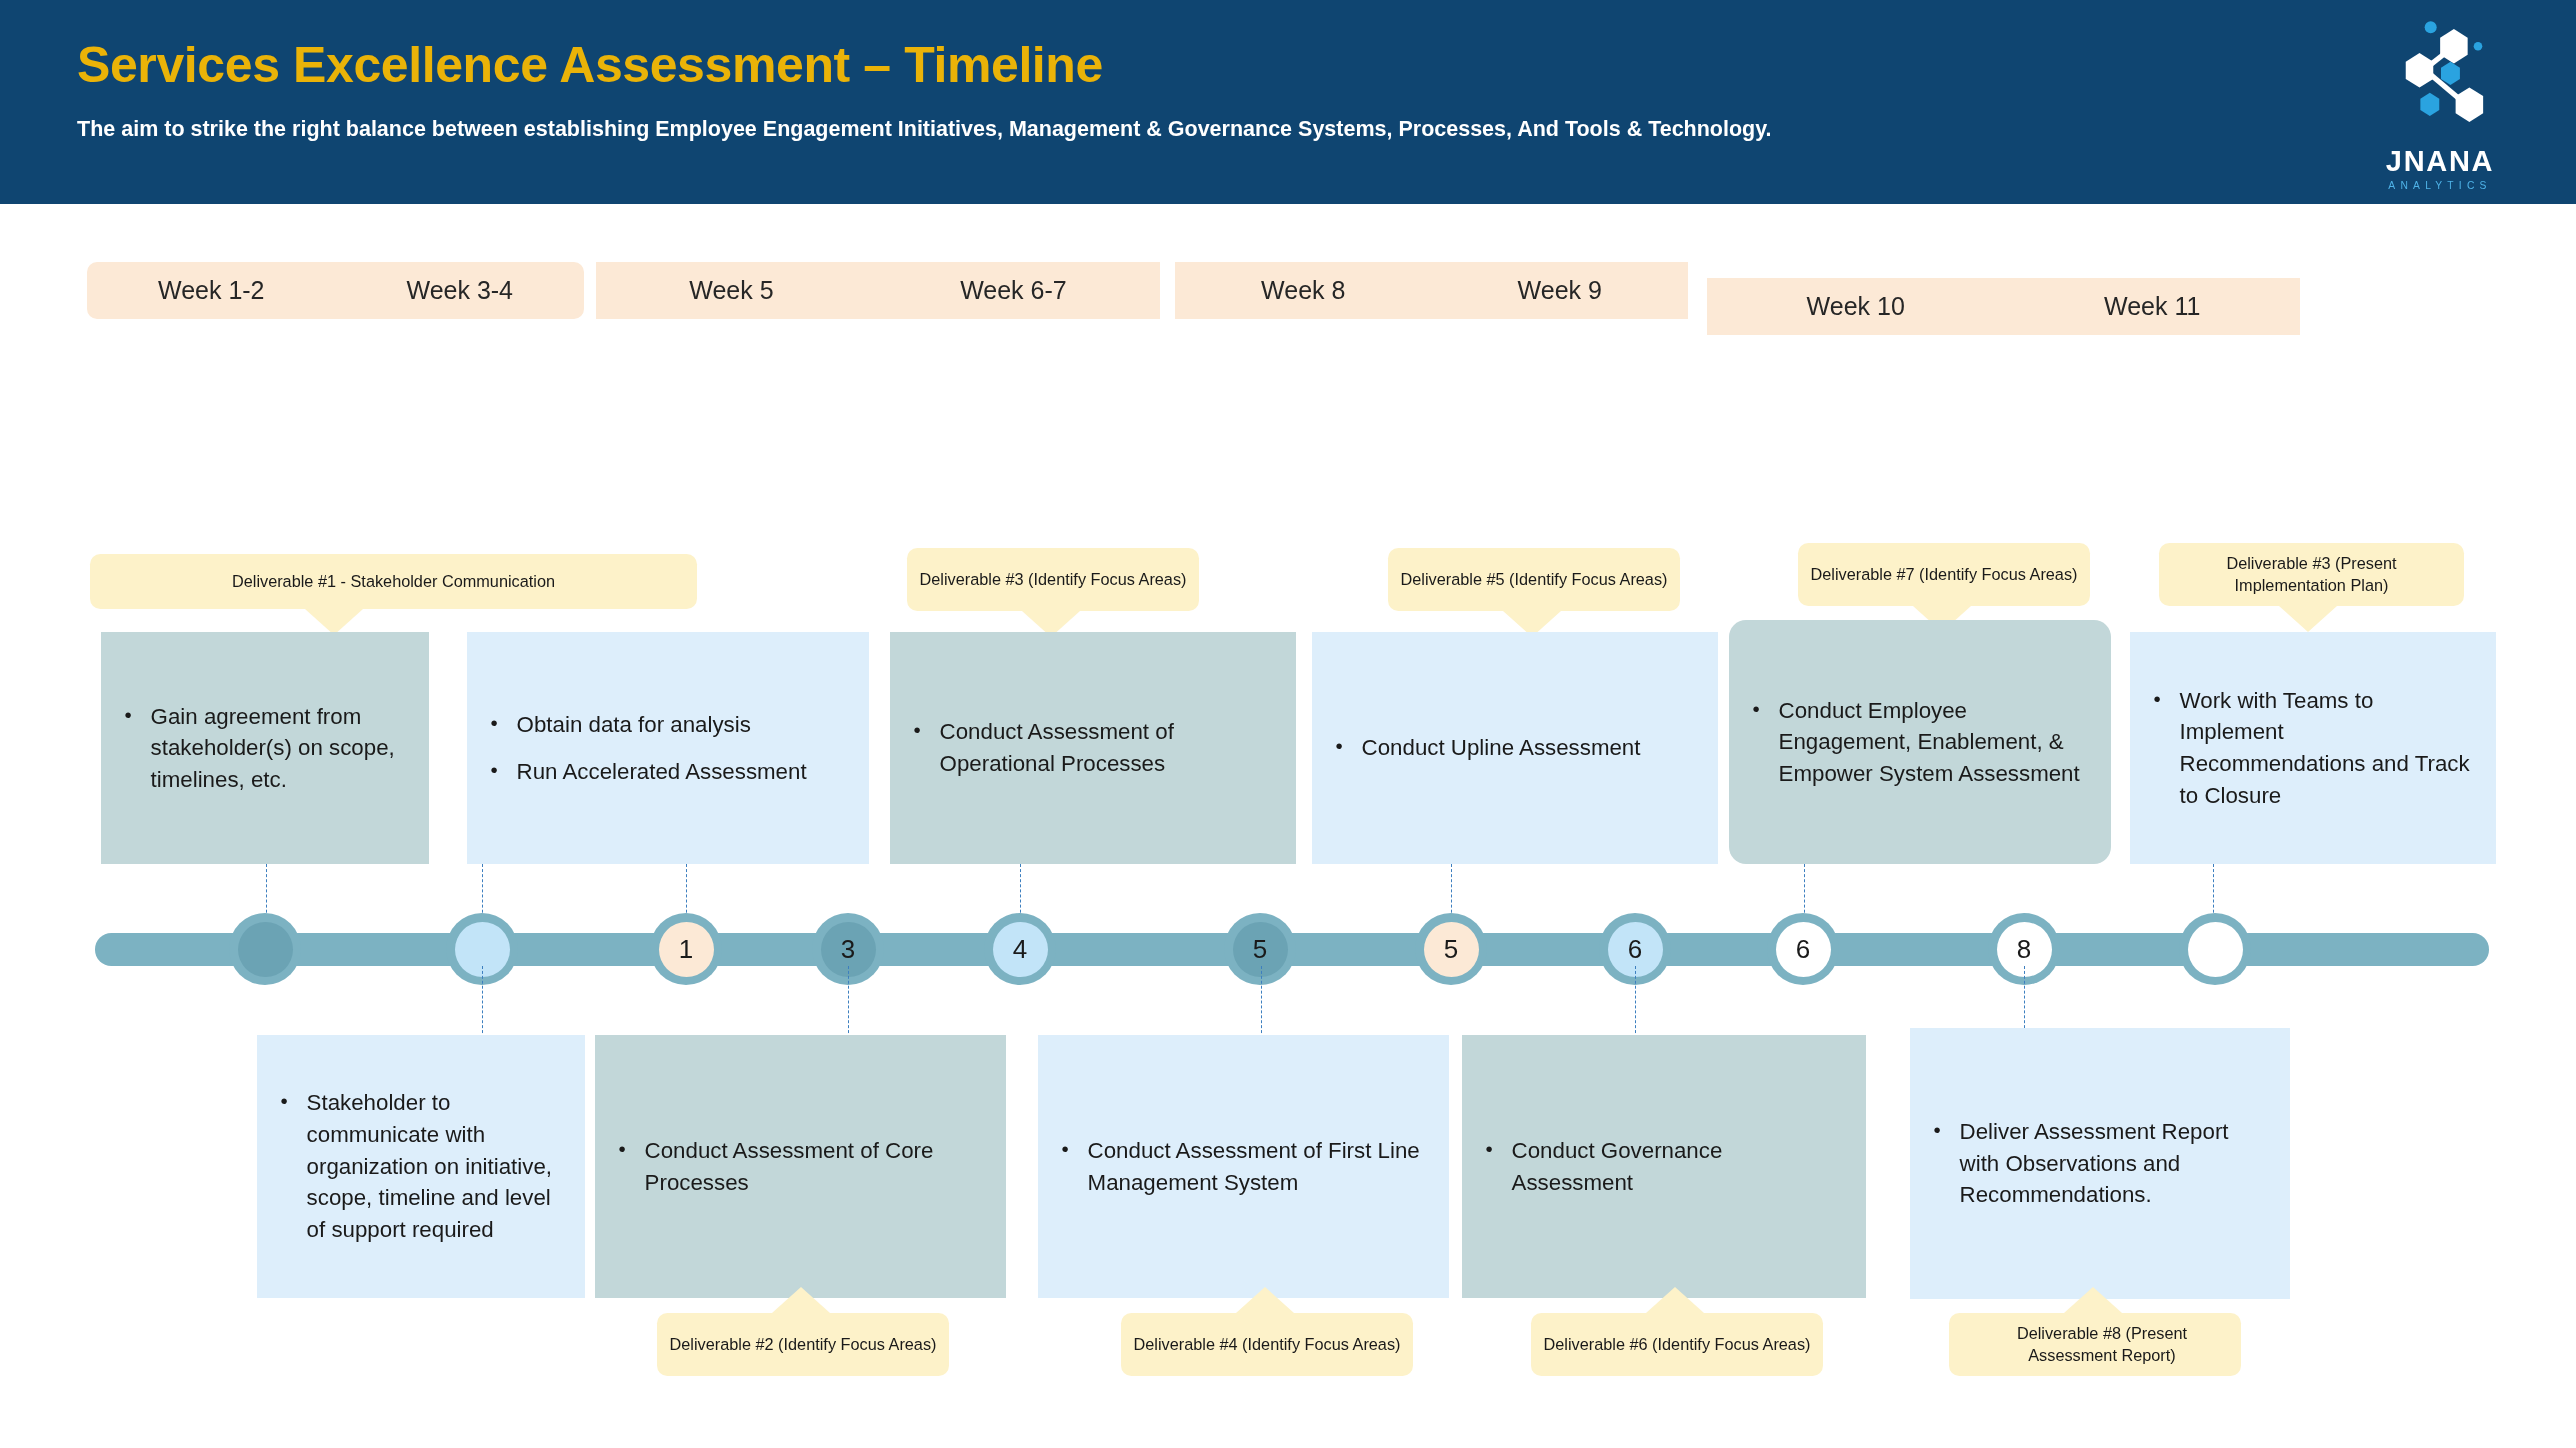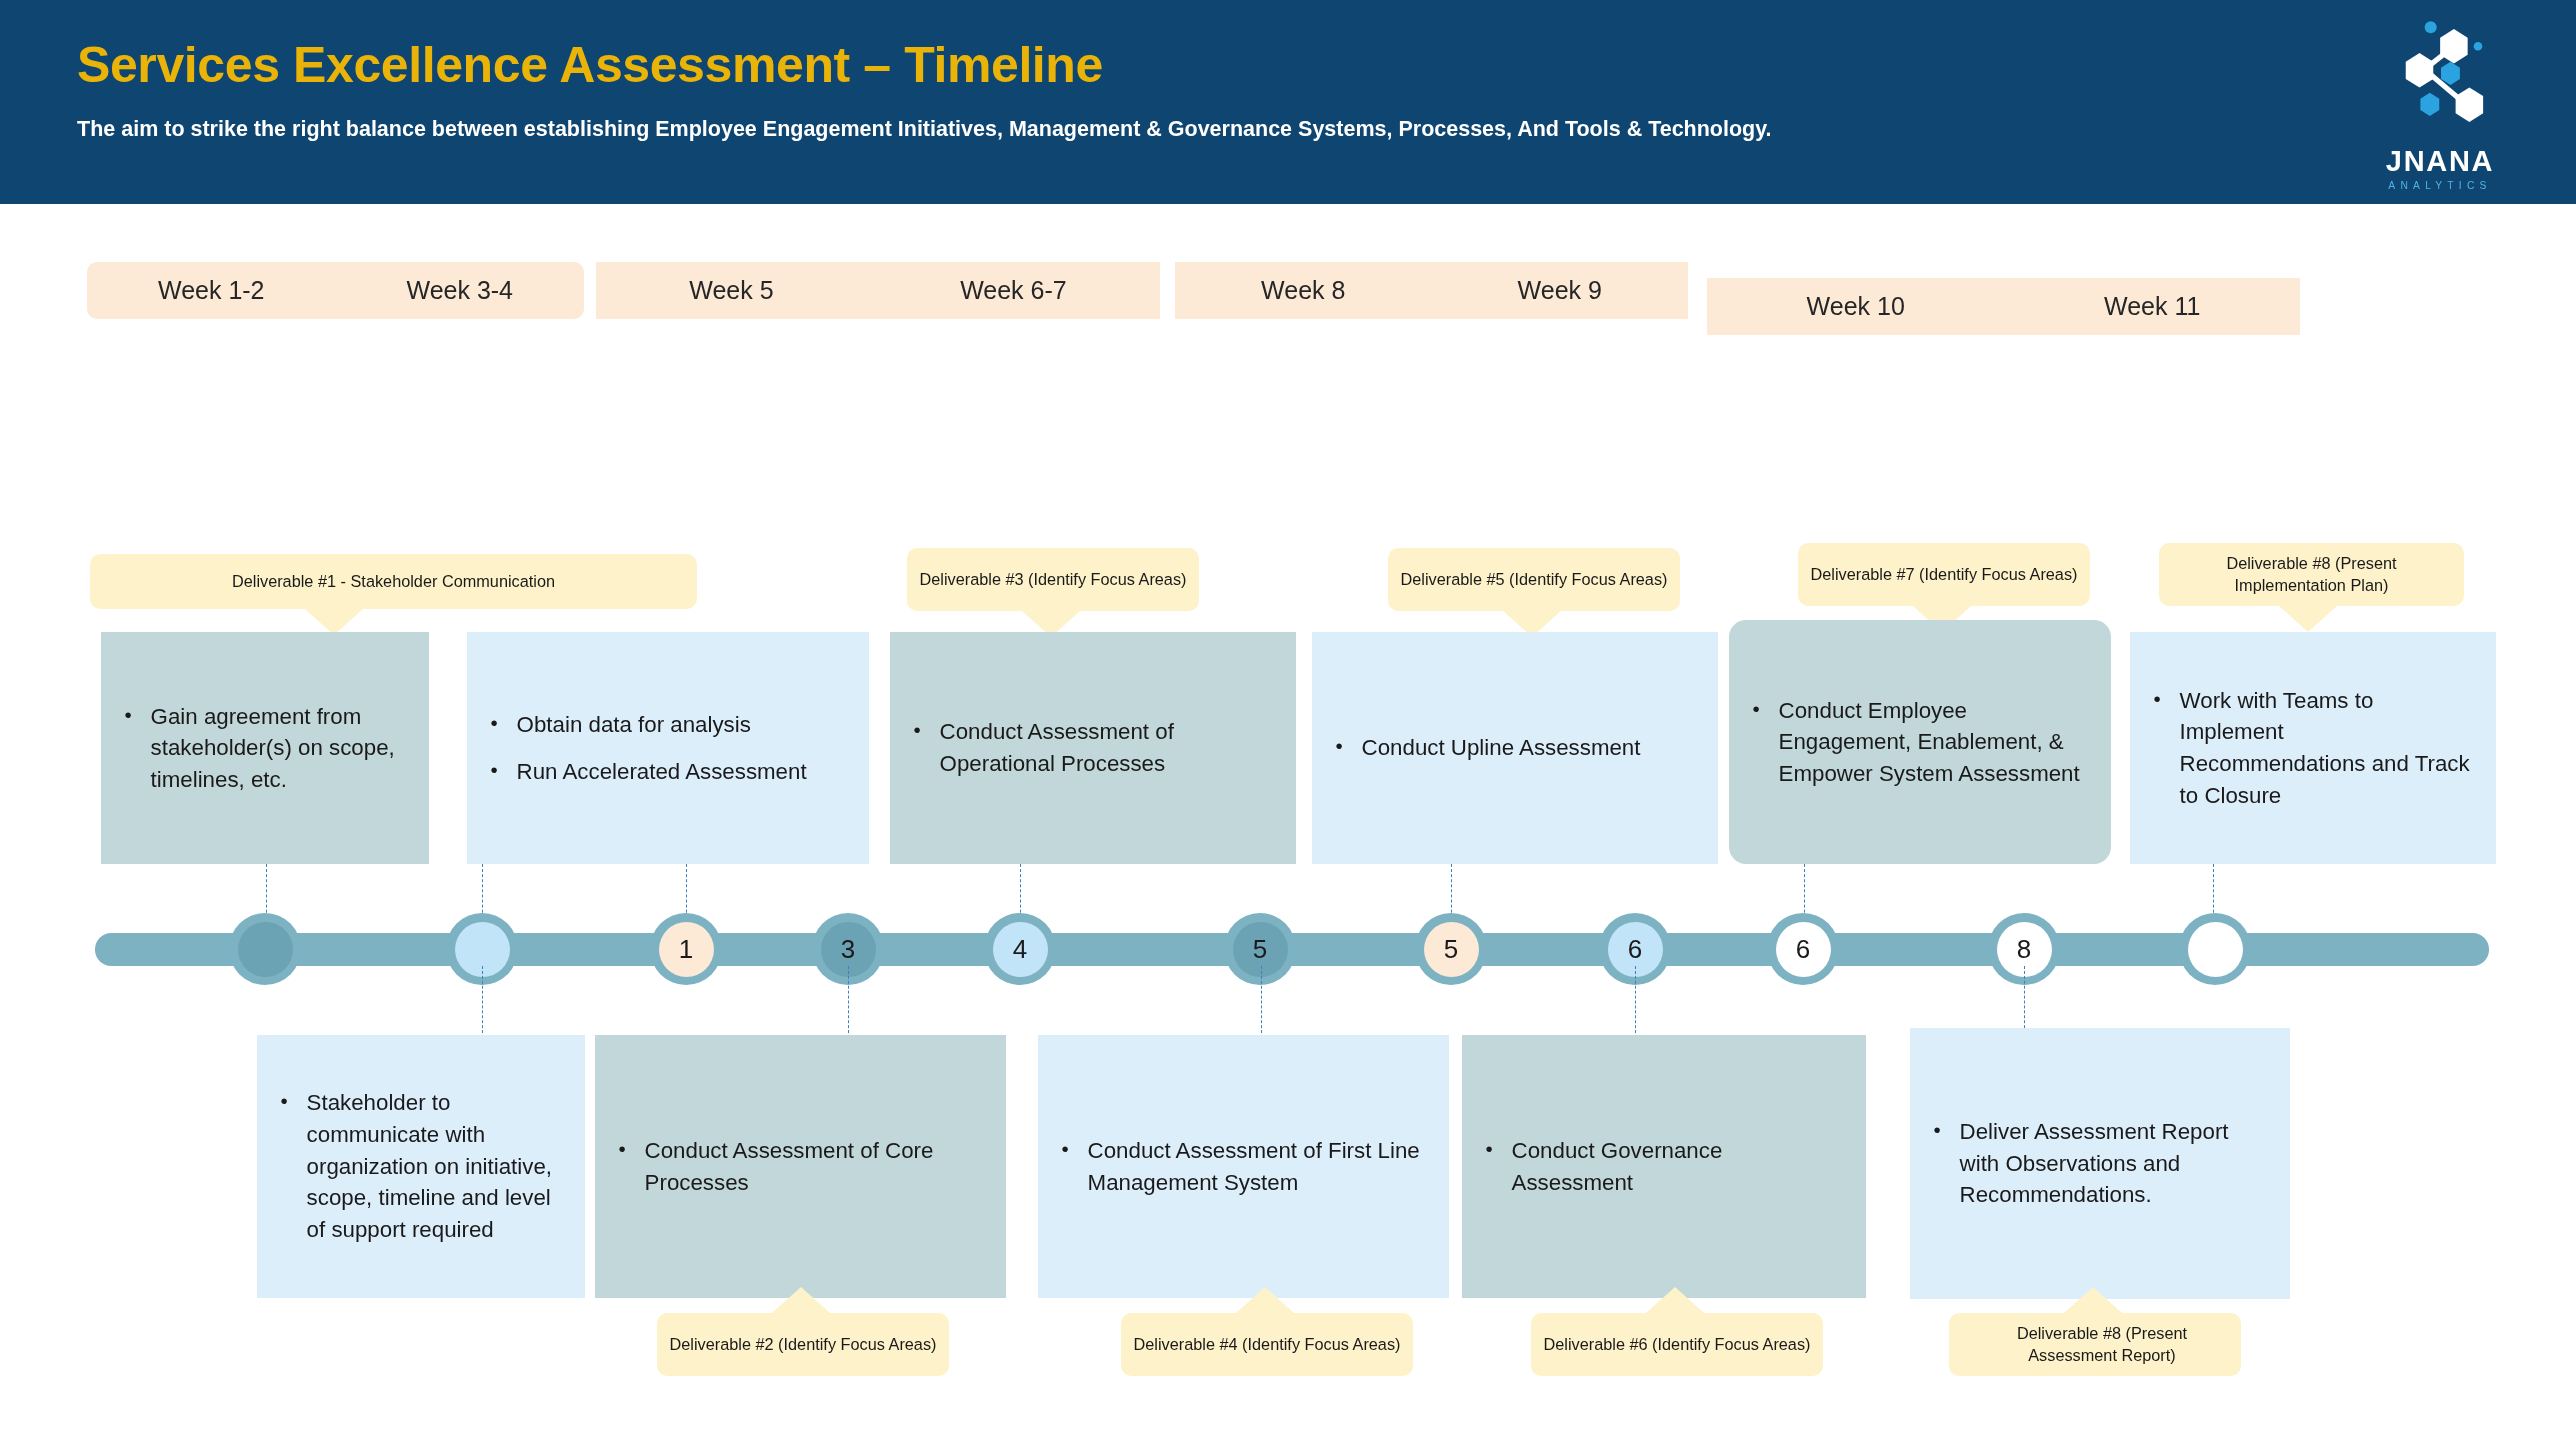--- a/index.html
+++ b/index.html
@@ -286,21 +286,21 @@
 </div>
 <div class="deliverable" style="left:1388px; top:548px; width:292px; height:63px;">
   <span>Deliverable #5 (Identify Focus Areas)</span>
   <span class="tail-down" style="left:115px;"></span>
 </div>
 <div class="deliverable" style="left:1798px; top:543px; width:292px; height:63px;">
   <span>Deliverable #7 (Identify Focus Areas)</span>
   <span class="tail-down" style="left:115px;"></span>
 </div>
 <div class="deliverable" style="left:2159px; top:543px; width:305px; height:63px;">
-  <span>Deliverable #8 (Present Implementation Plan)</span>
+  <span>Deliverable #3 (Present Implementation Plan)</span>
   <span class="tail-down" style="left:120px;"></span>
 </div>
 
 <div class="card teal" style="left:101px; top:632px; width:328px; height:232px;">
   <ul>
     <li>Gain agreement from stakeholder(s) on scope, timelines, etc.</li>
   </ul>
 </div>
 <div class="card lightblue" style="left:467px; top:632px; width:402px; height:232px;">
   <ul>

